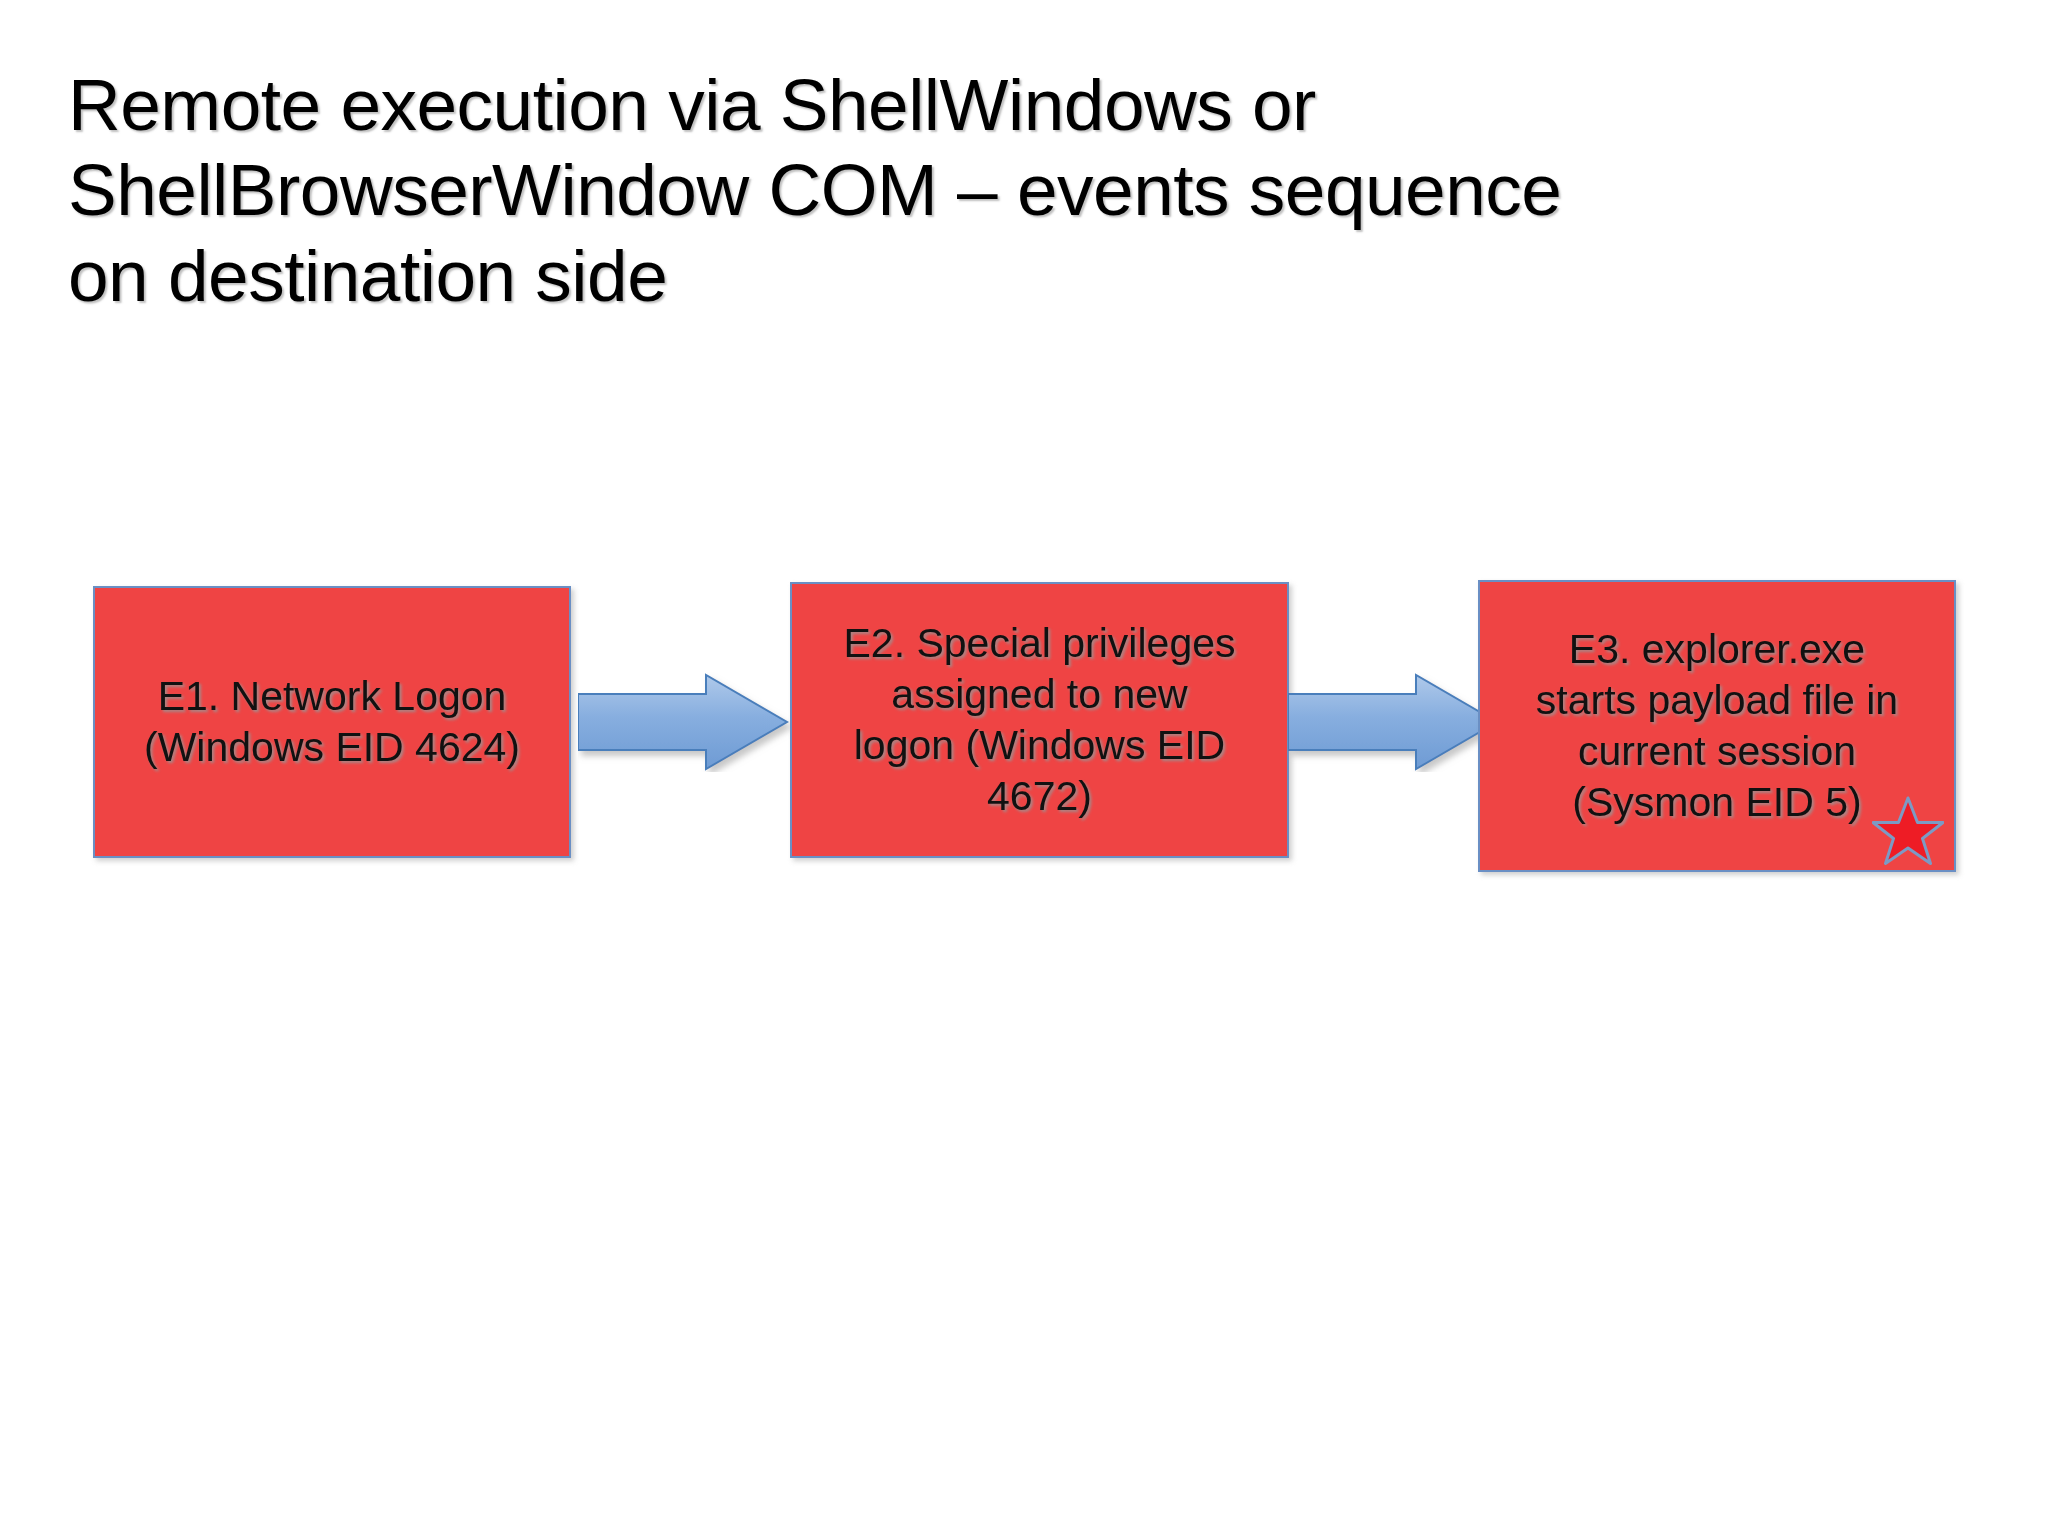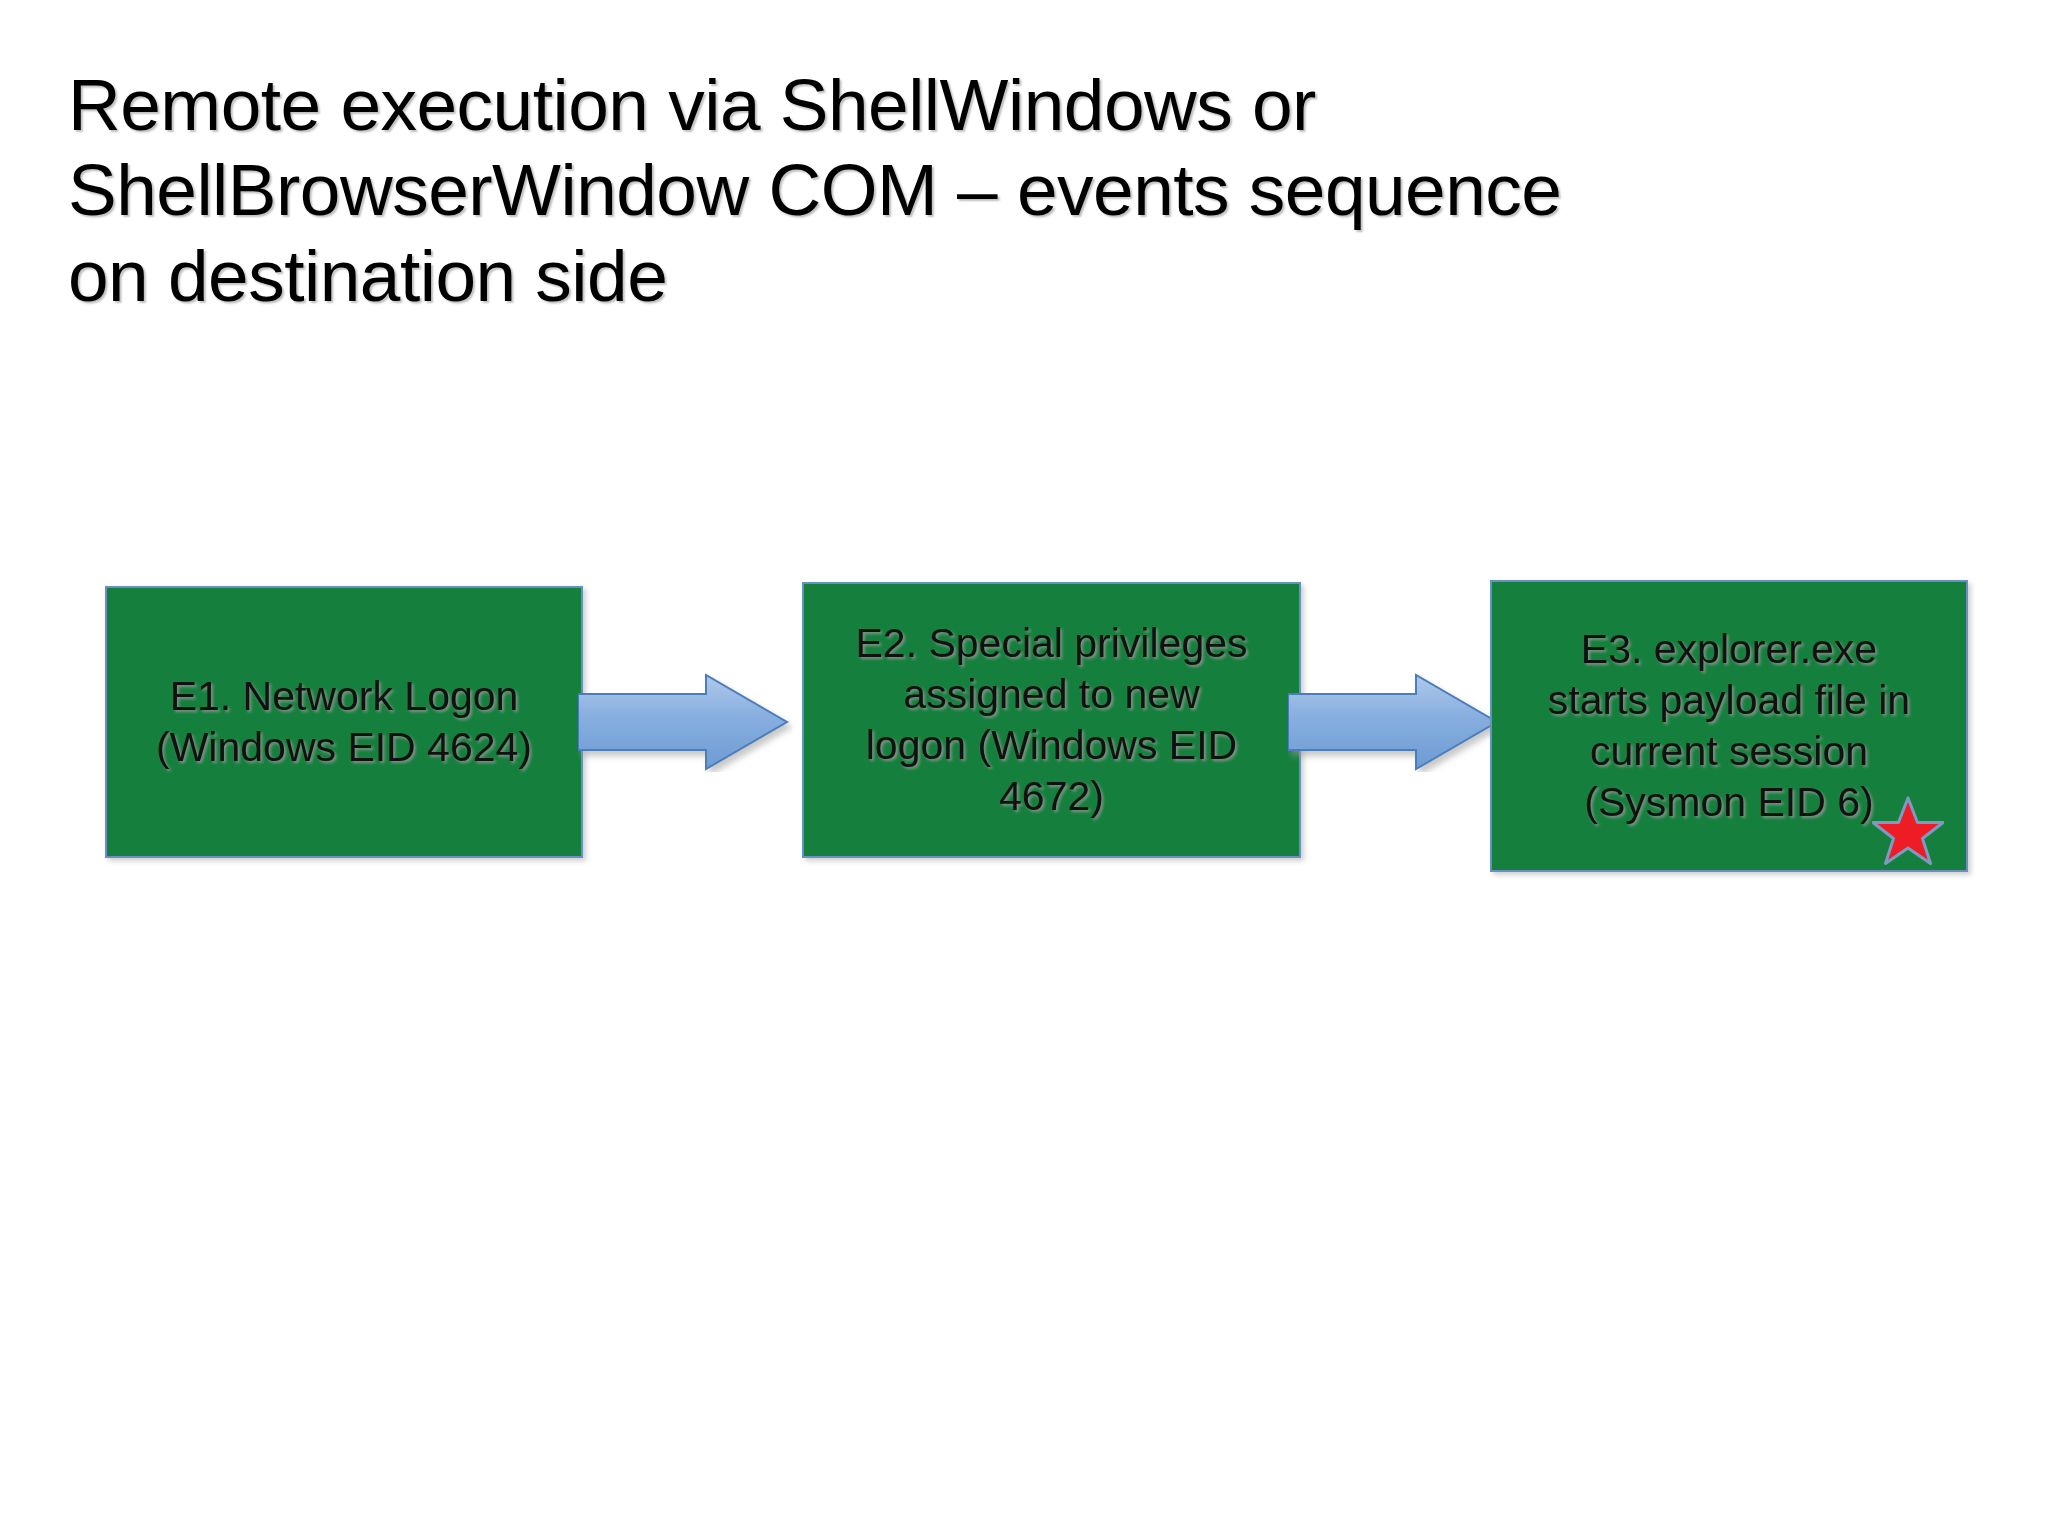--- a/index.html
+++ b/index.html
@@ -41,28 +41,27 @@
     position: absolute;
     left: 0;
     top: 0;
     width: 2048px;
     height: 1536px;
   }
 
   .flow-box {
     position: absolute;
     box-sizing: border-box;
-    background: #15803d;
+    background: #ef4444;
     border: 2px solid #6A8FC4;
     box-shadow: 3px 3px 5px rgba(150,150,150,0.45);
     display: flex;
     align-items: center;
     justify-content: center;
     padding: 20px 10px;
-    margin-left: 12px;
   }
 
   .flow-box-text {
     font-size: 41px;
     line-height: 1.24;
     color: #111111;
     text-align: center;
     text-shadow: 2px 2px 3px rgba(150,150,150,0.85);
     white-space: pre-line;
   }
@@ -140,21 +139,21 @@
           </filter>
         </defs>
         <path d="M 0,22 L 128,22 L 128,3 L 209,50 L 128,97 L 128,78 L 0,78 Z" fill="url(#arrGrad2)" stroke="#4A7EBB" stroke-width="2" filter="url(#arrShadow2)"></path>
       </svg>
     </div>
 
     <div class="flow-box" id="box-3">
       <div class="flow-box-text">E3. explorer.exe
 starts payload file in
 current session
-(Sysmon EID 6)</div>
+(Sysmon EID 5)</div>
     </div>
 
     <div class="star-marker" id="star-1">
       <svg width="72" height="70" viewBox="0 0 72 70" xmlns="http://www.w3.org/2000/svg">
         <polygon points="36,2 45.5,26.5 71,26.5 50.5,42.5 58.5,67.5 36,52 13.5,67.5 21.5,42.5 1,26.5 26.5,26.5" fill="#EE1C25" stroke="#7C9AC4" stroke-width="3" stroke-linejoin="round"></polygon>
       </svg>
     </div>
 
   </div>
 </div>

